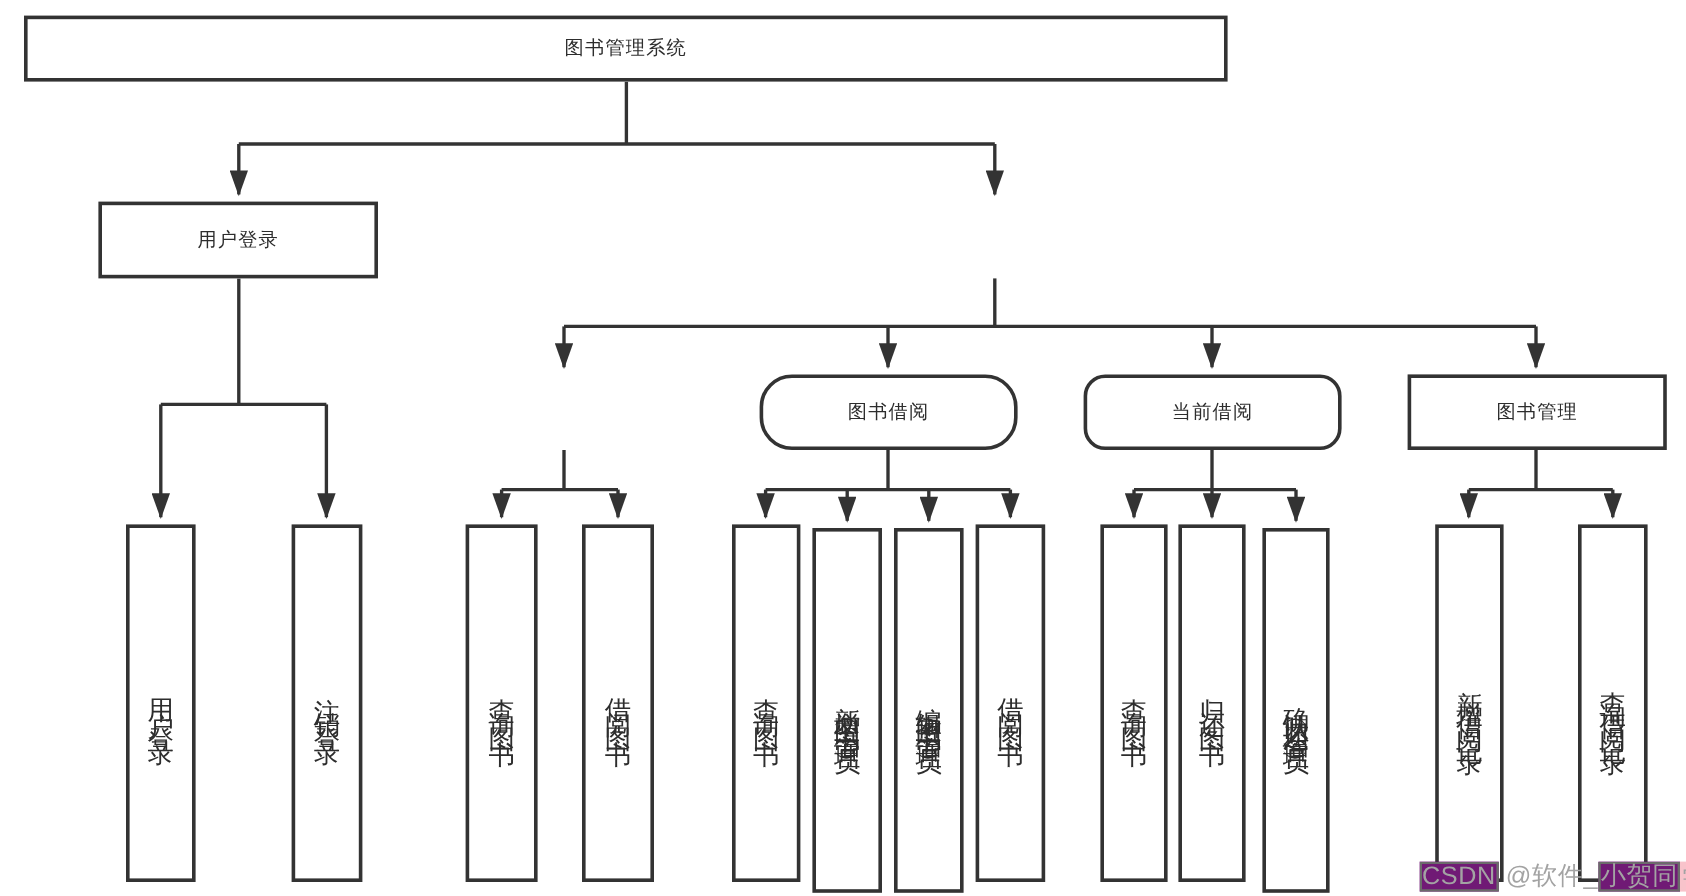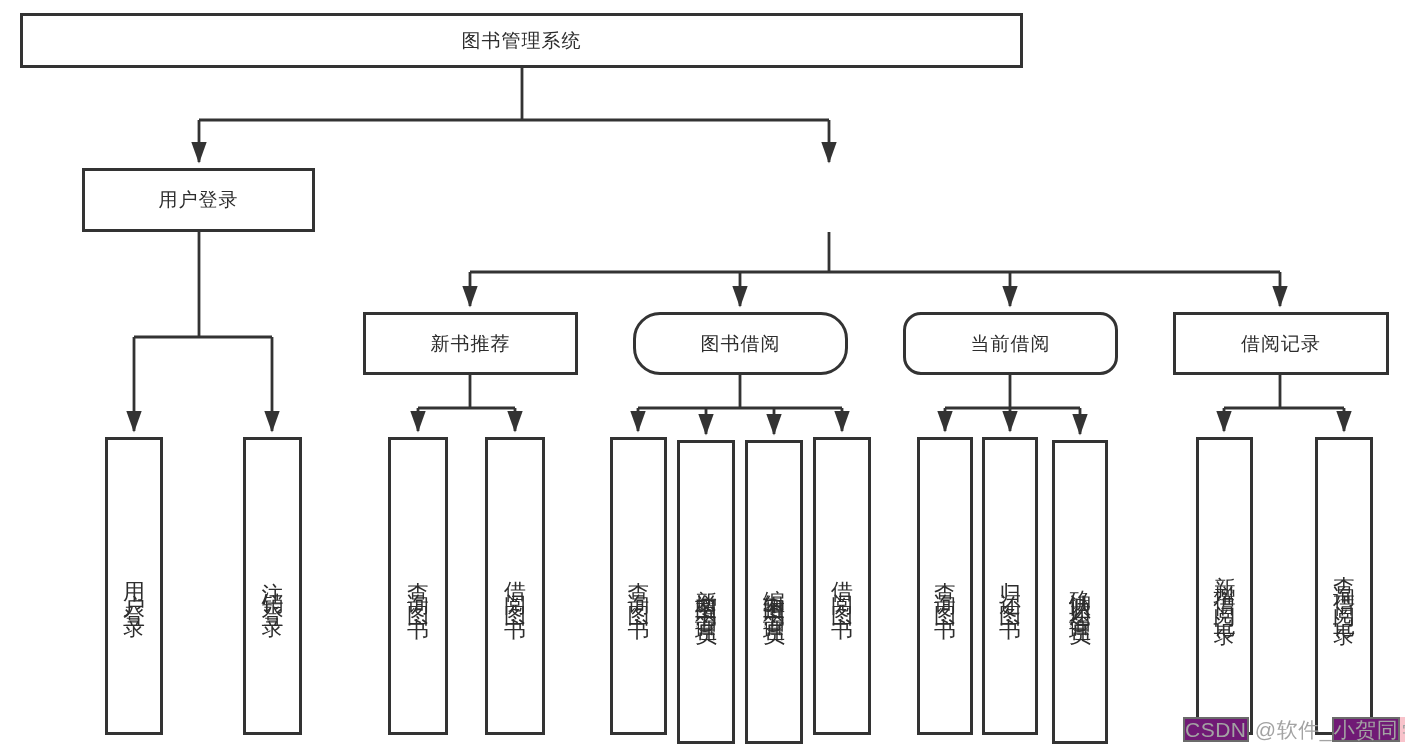--- a/index.html
+++ b/index.html
@@ -16,21 +16,21 @@
     box-sizing:border-box;
     background:#ffffff;
     border:3px solid #333333;
     color:#2d2d2d;
     display:flex;
     align-items:center;
     justify-content:center;
     z-index:2;
   }
   .node.h{
-    font-size:19px;
+    font-size:16px;
     letter-spacing:1px;
     white-space:nowrap;
     font-family:Liberation Mono, monospace;
   }
   .node.v{
     font-size:22px;
     writing-mode:vertical-rl;
     text-orientation:mixed;
     letter-spacing:12px;
     line-height:1;
@@ -110,24 +110,23 @@
       <path d="M1224,408 H1344"></path>
       <path d="M1224,408 V431" marker-end="url(#arw)"></path>
       <path d="M1344,408 V431" marker-end="url(#arw)"></path>
     </g>
   </svg>
 
   <div class="node h" style="left:20px;top:13px;width:1003px;height:55px;">图书管理系统</div>
 
   <div class="node h" style="left:82px;top:168px;width:233px;height:64px;">用户登录</div>
 
-  <div class="node h" style="left:363px;top:312px;width:215px;height:63px;">新书推荐</div>
   <div class="node h" style="left:633px;top:312px;width:215px;height:63px;border-radius:27px;">图书借阅</div>
   <div class="node h" style="left:903px;top:312px;width:215px;height:63px;border-radius:18px;">当前借阅</div>
-  <div class="node h" style="left:1173px;top:312px;width:216px;height:63px;">借阅记录</div>
+  <div class="node h" style="left:1173px;top:312px;width:216px;height:63px;">图书管理</div>
 
   <div class="node v" style="left:105px;top:437px;width:58px;height:298px;">用户登录</div>
   <div class="node v" style="left:243px;top:437px;width:59px;height:298px;">注销登录</div>
 
   <div class="node v" style="left:388px;top:437px;width:60px;height:298px;">查询图书</div>
   <div class="node v" style="left:485px;top:437px;width:60px;height:298px;">借阅图书</div>
 
   <div class="node v" style="left:610px;top:437px;width:57px;height:298px;">查询图书</div>
   <div class="node v tall" style="left:677px;top:440px;width:58px;height:304px;">新增图书（管理员）</div>
   <div class="node v tall" style="left:745px;top:440px;width:58px;height:304px;">编辑图书（管理员）</div>

